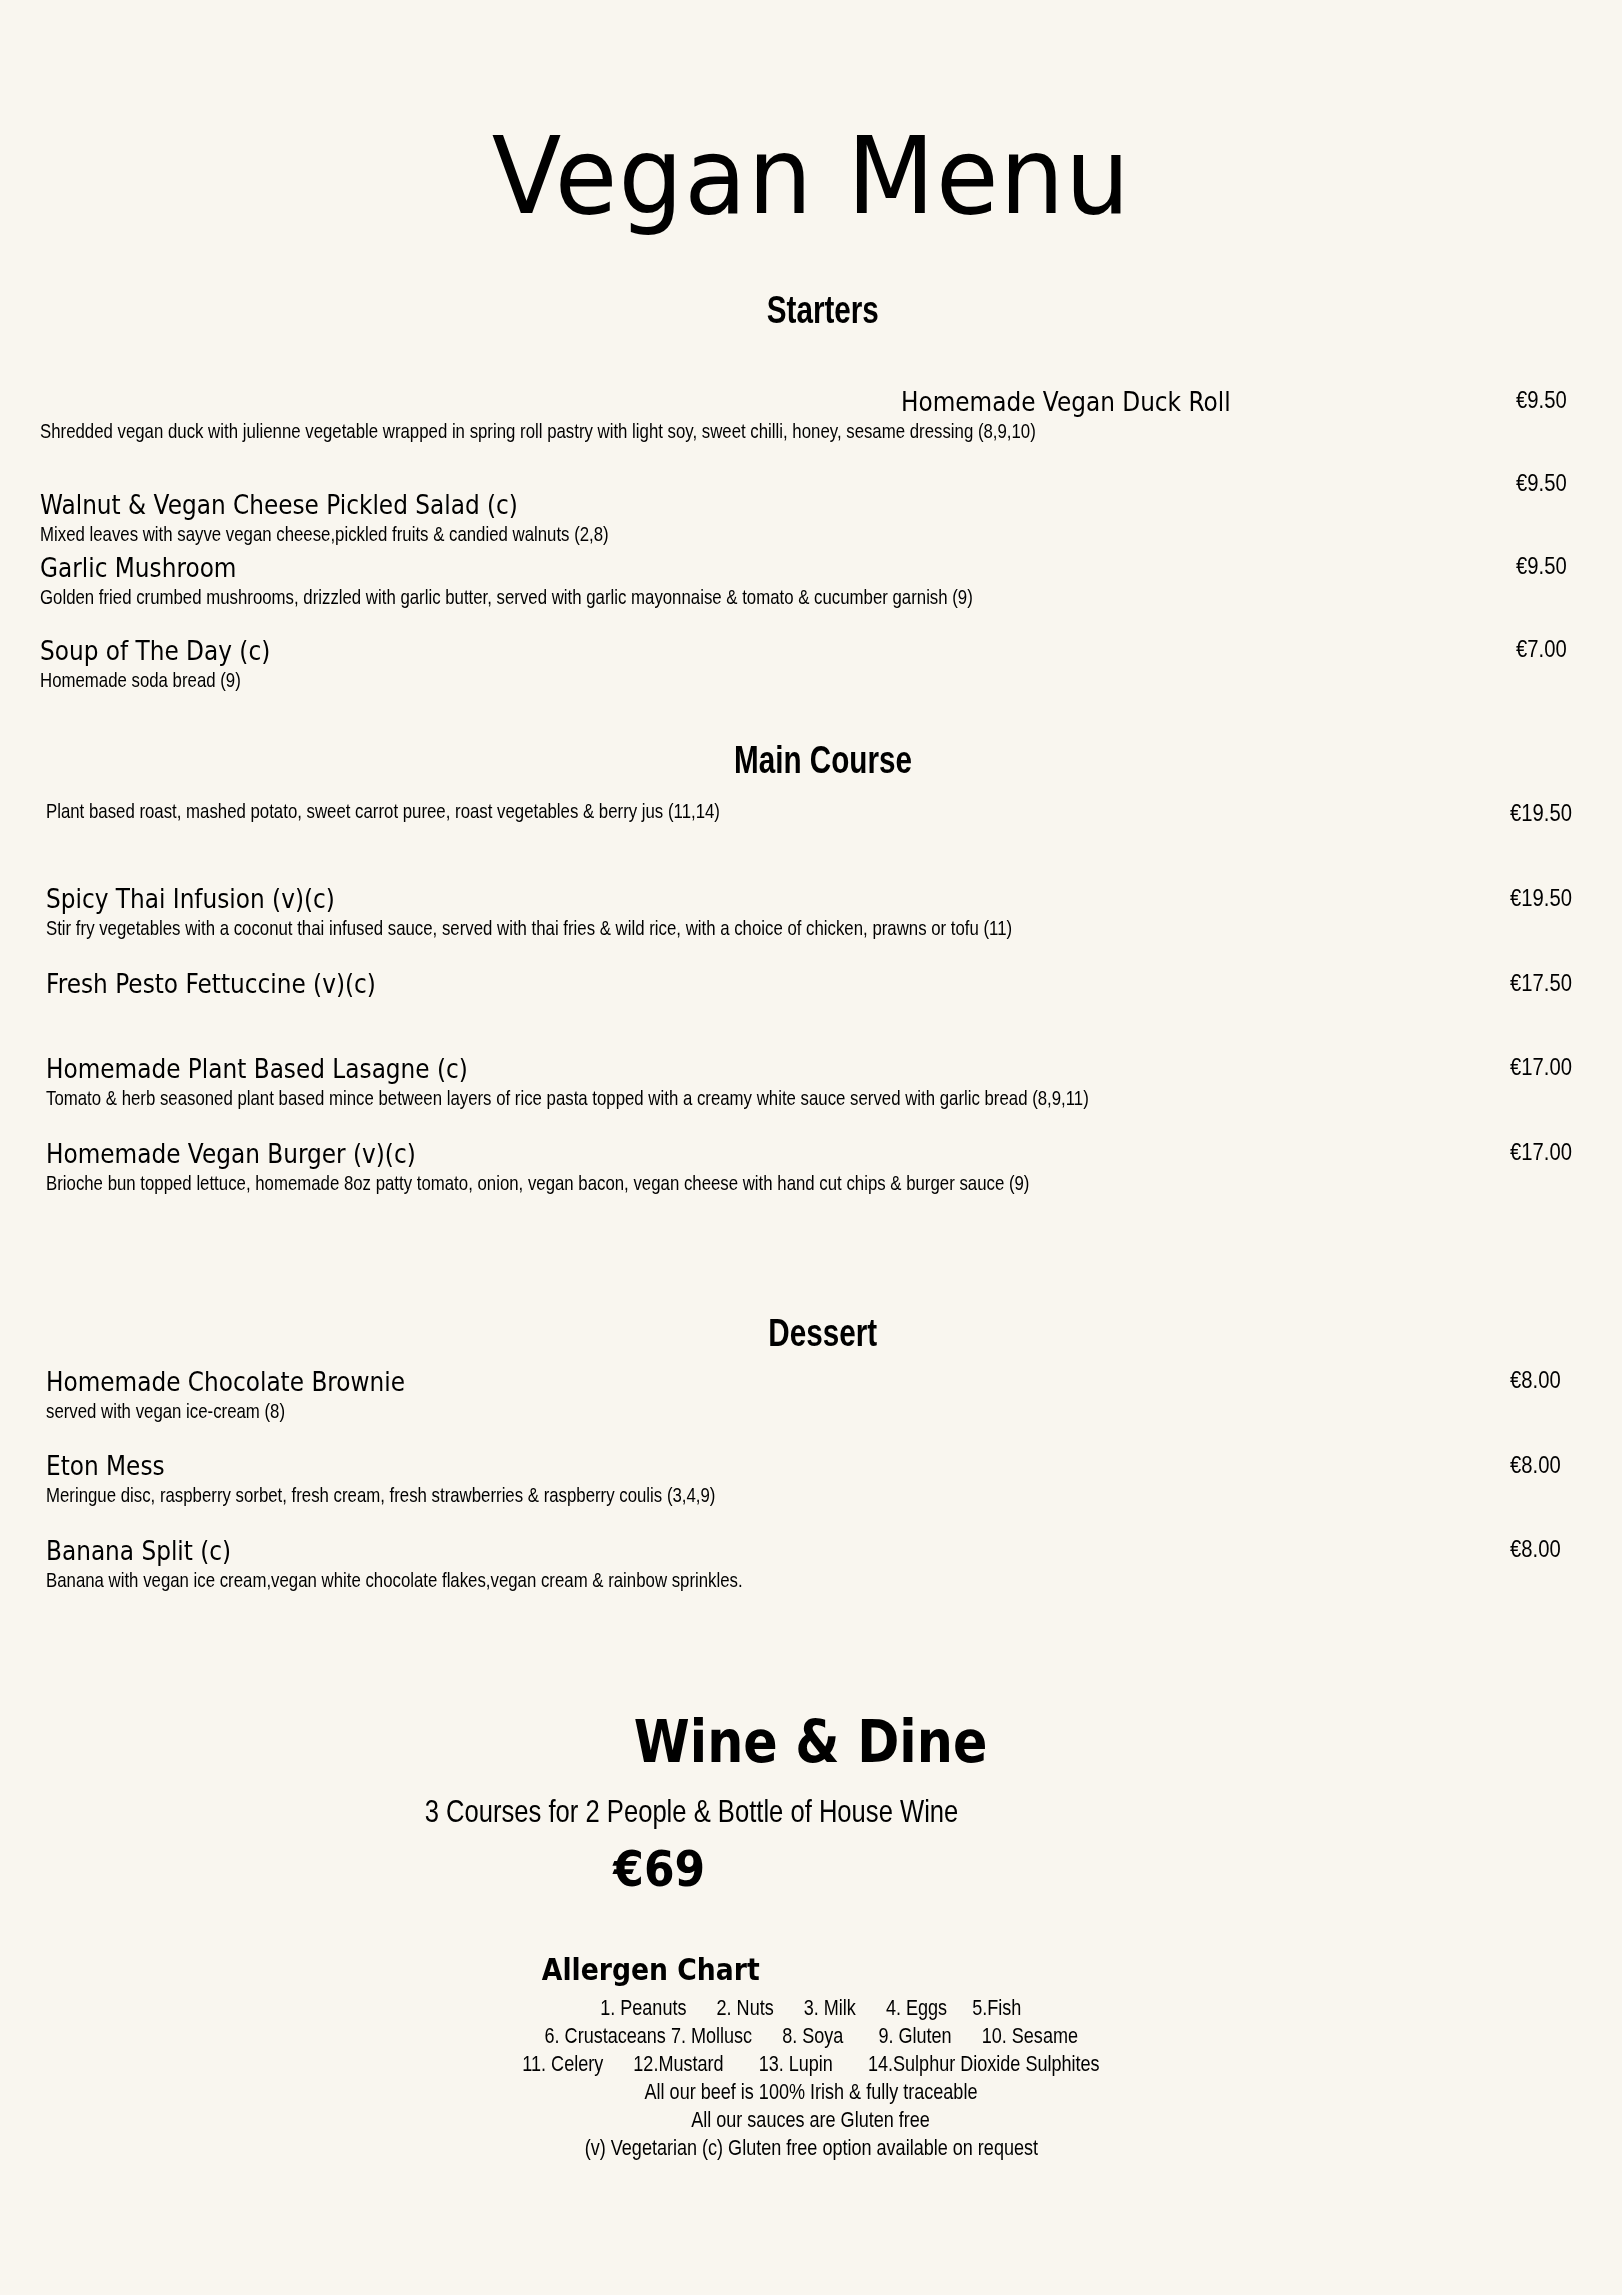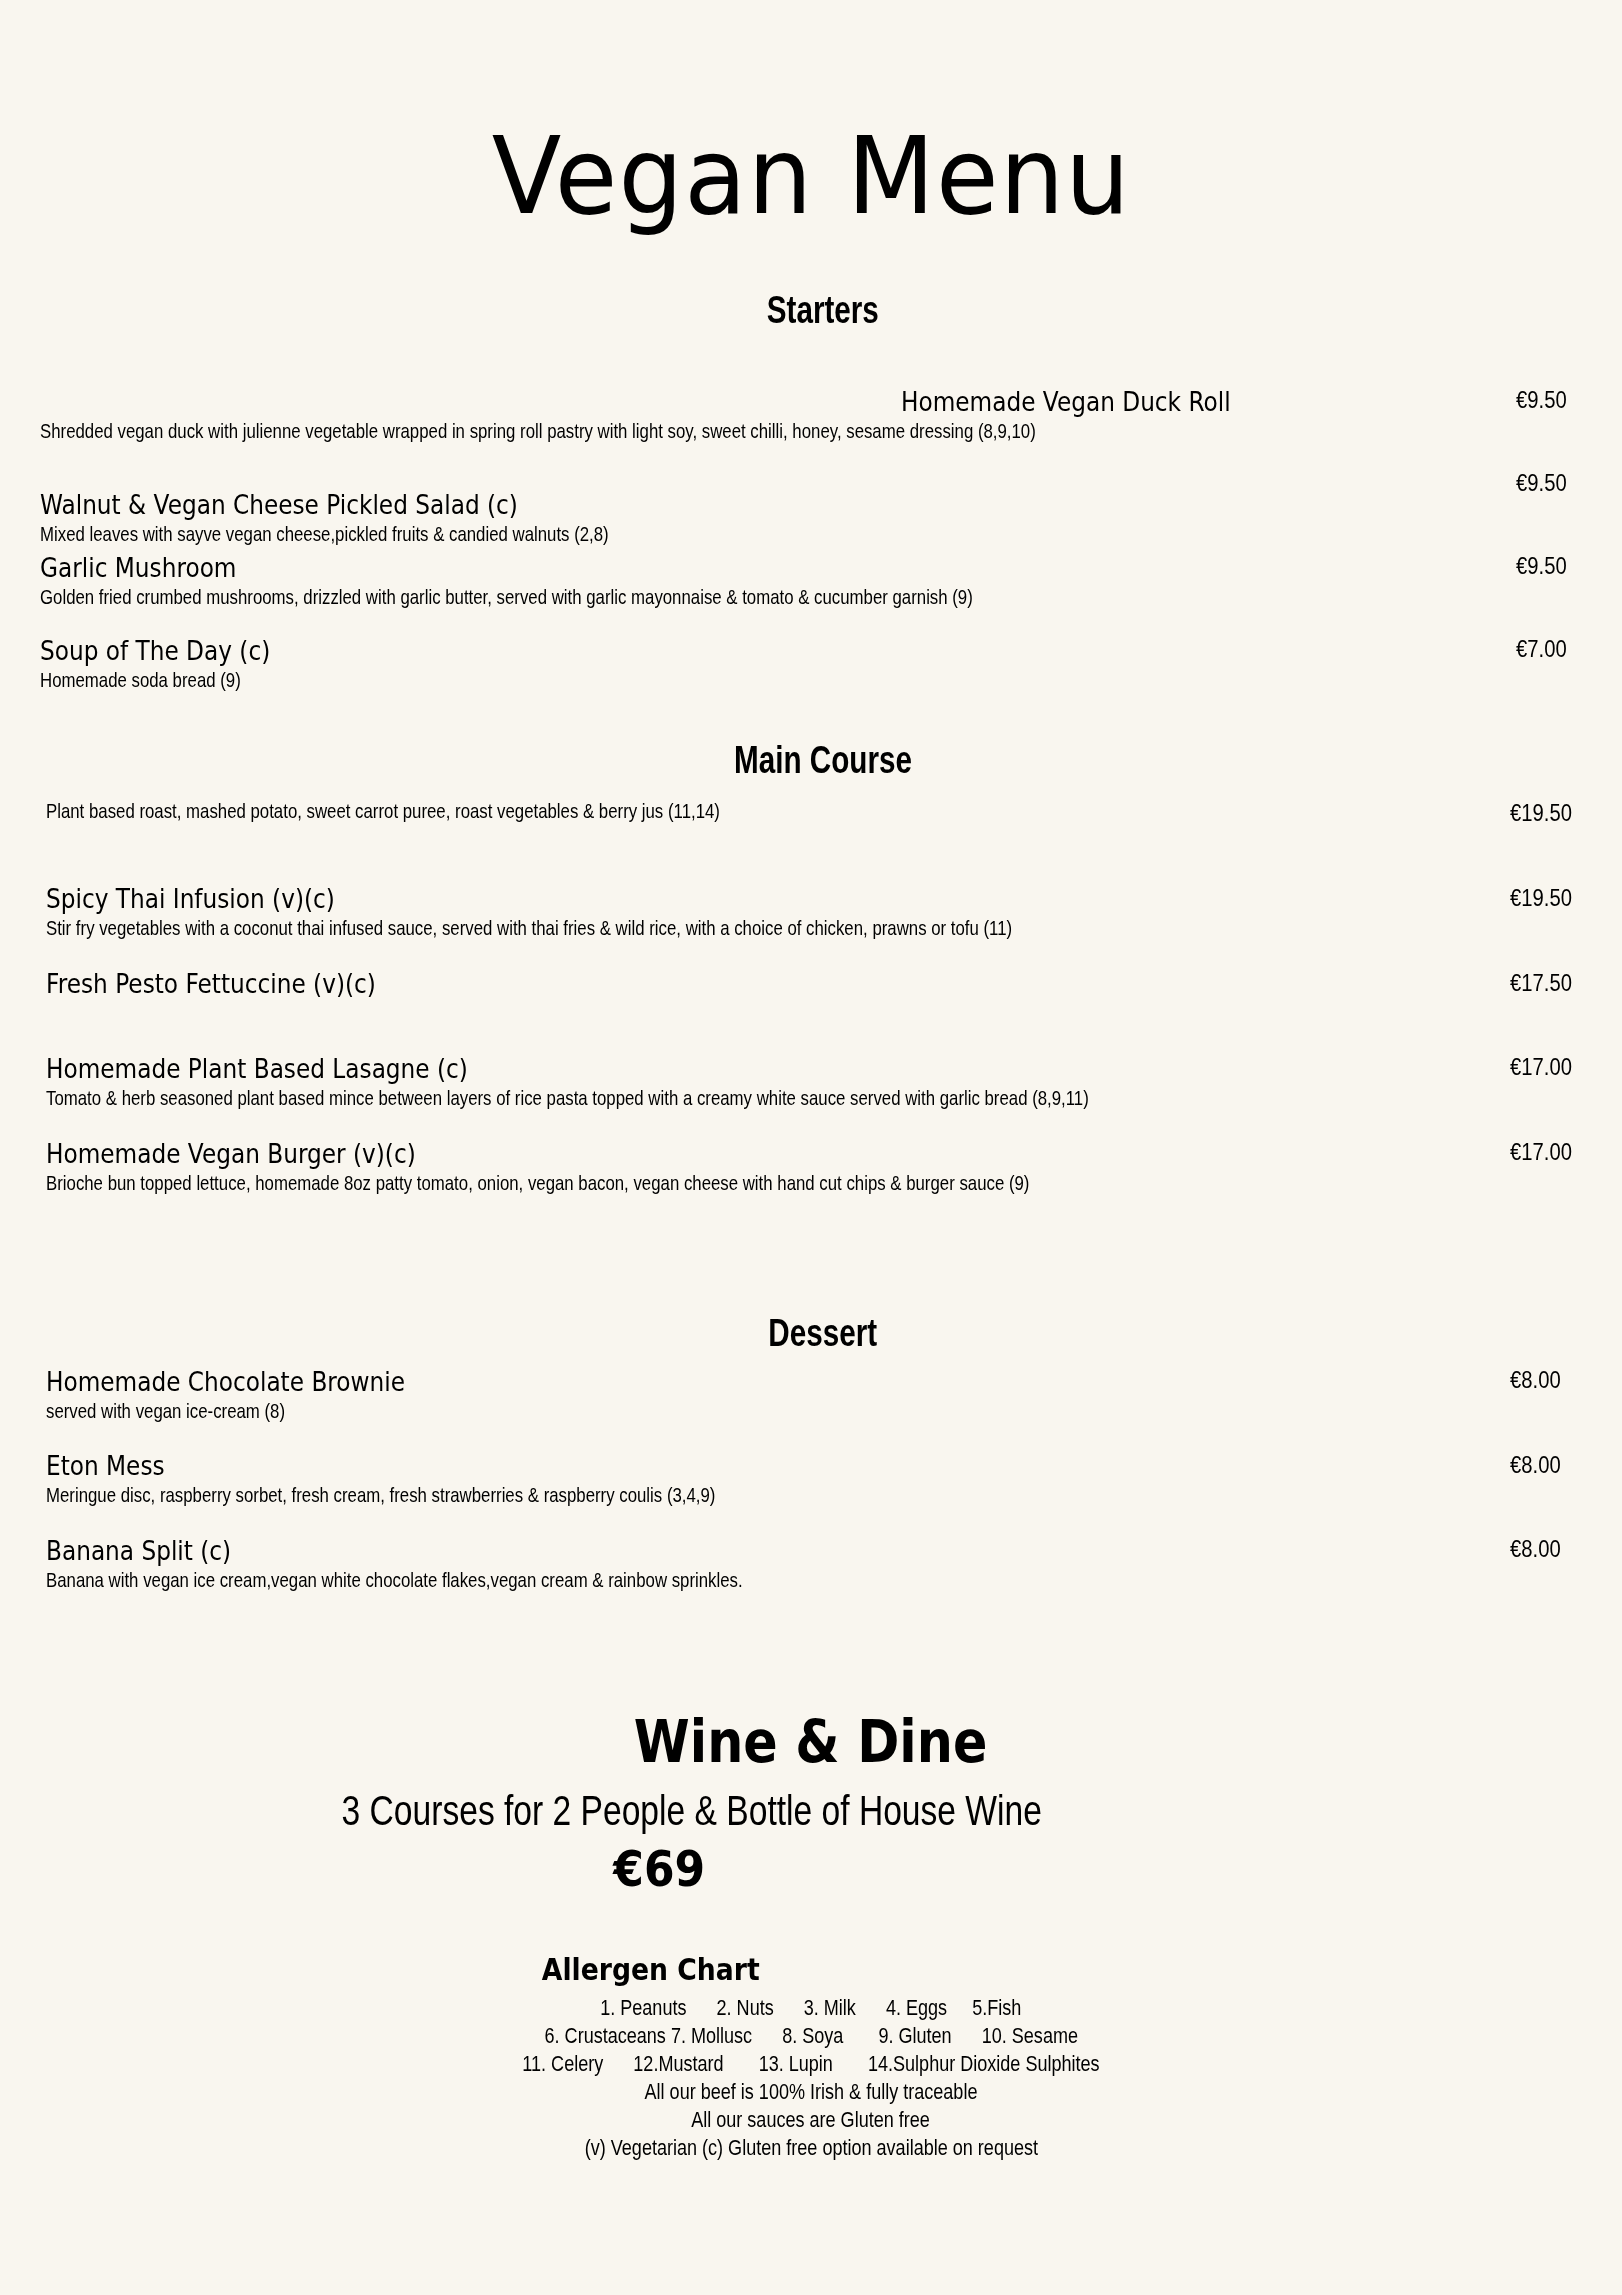--- a/index.html
+++ b/index.html
@@ -75,21 +75,21 @@
     font-family: "DejaVu Sans", sans-serif;
     font-weight: bold;
     font-size: 59px;
     line-height: 70px;
   }
   .wine-title span { display:inline-block; transform: scaleX(0.86); }
 
   .wine-sub {
     left: 0; width: 1384px; text-align: center;
     font-family: "Liberation Sans", sans-serif;
-    font-size: 42px;
+    font-size: 32px;
     line-height: 48px;
   }
   .wine-sub span { display:inline-block; transform: scaleX(0.80); }
 
   .wine-price {
     left: 0; width: 1319px; text-align: center;
     font-family: "DejaVu Sans", sans-serif;
     font-weight: bold;
     font-size: 50px;
     line-height: 57px;

